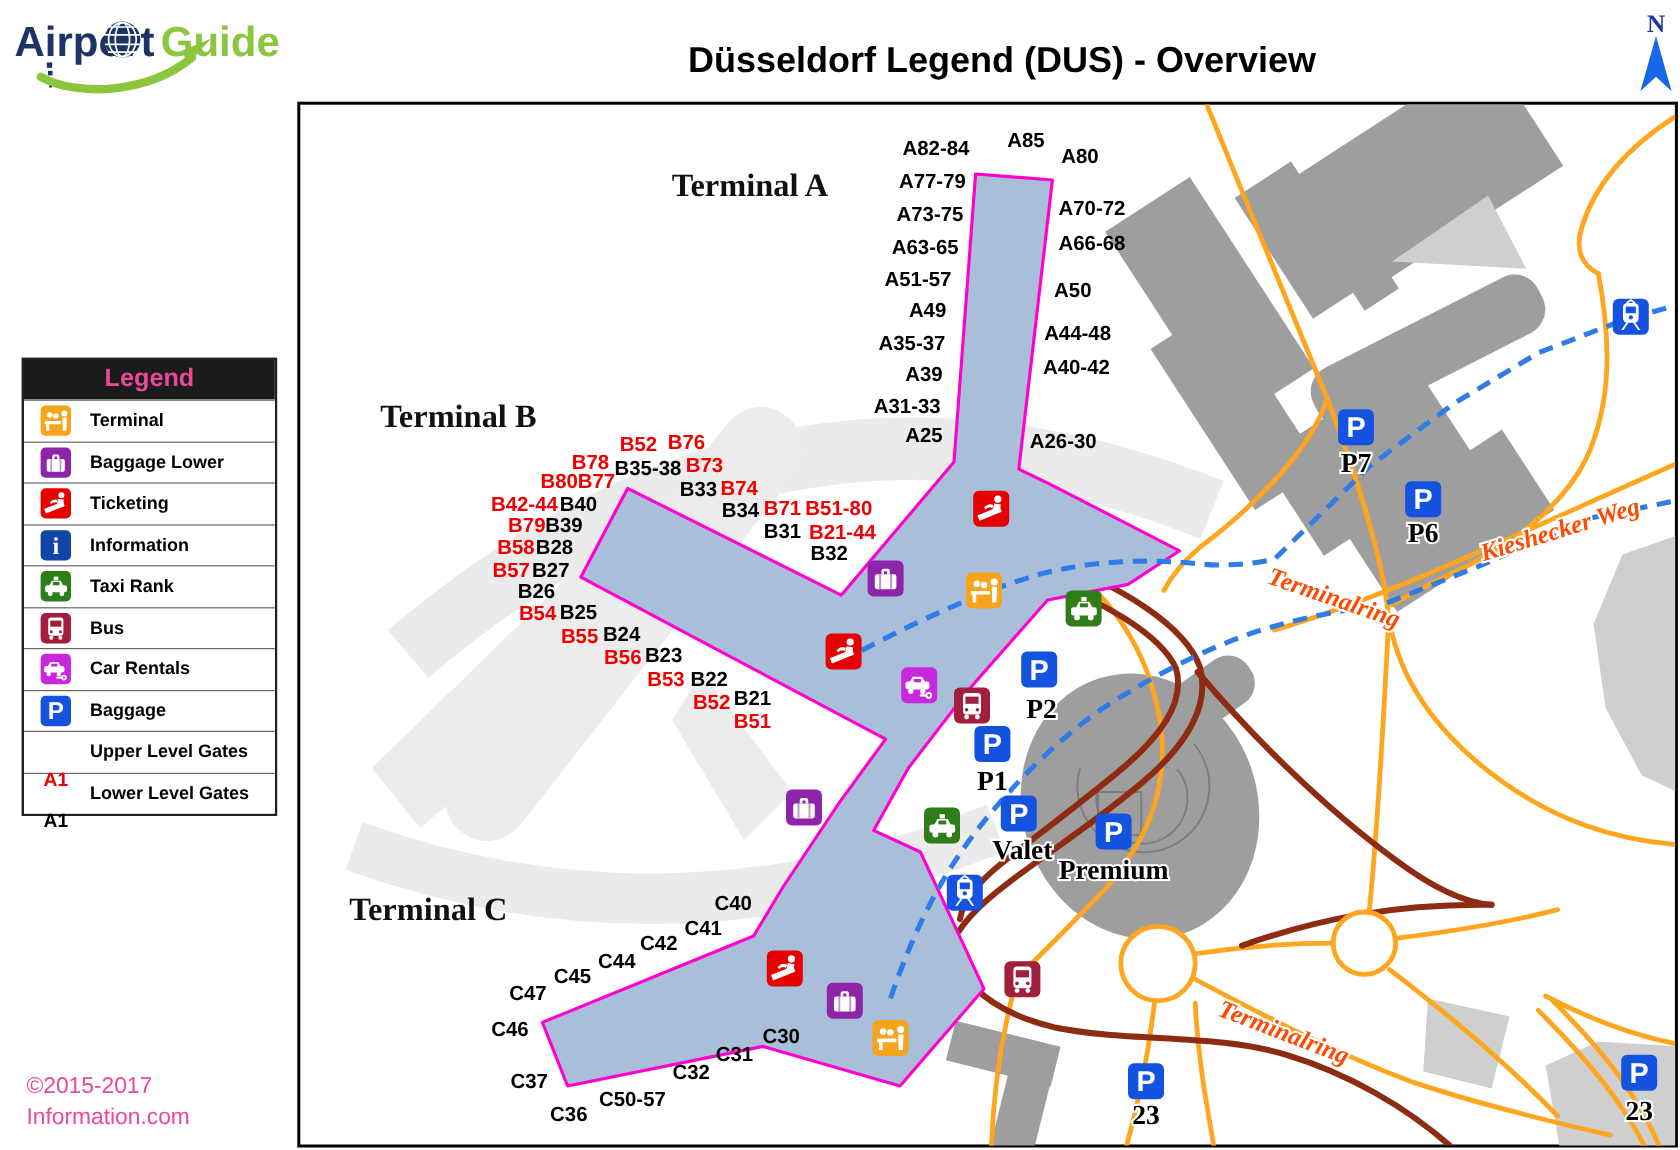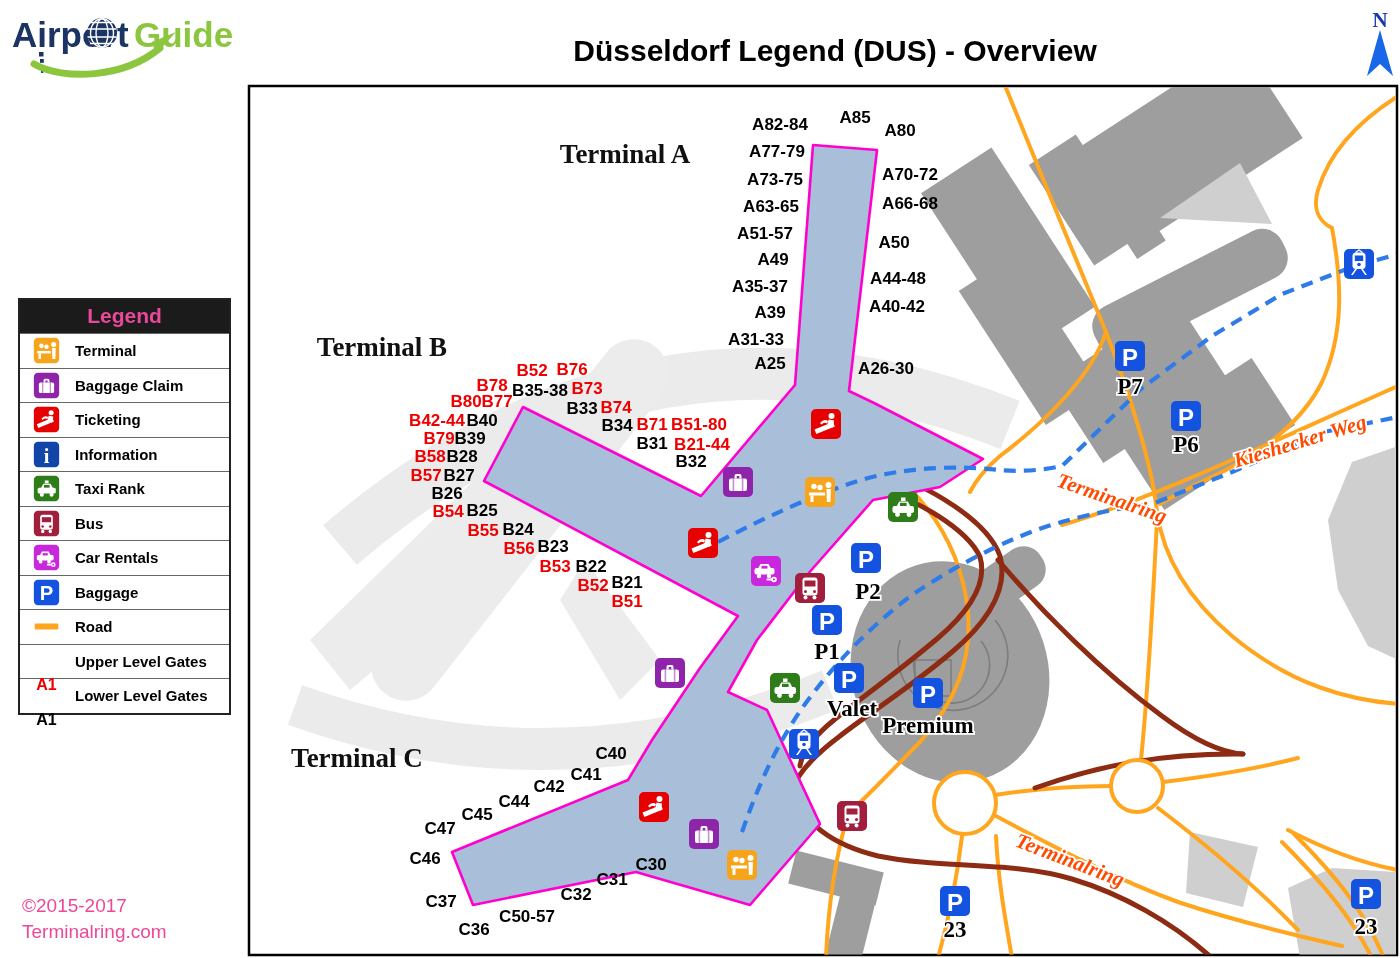--- a/index.html
+++ b/index.html
@@ -364,21 +364,21 @@
         <div class="leg-row">
           <svg viewBox="0 0 32 32" class="leg-ic">
             <use href="#sym-ticketing" xlink:href="#sym-ticketing"></use>
           </svg>
           <span class="leg-label">Terminal</span>
         </div>
         <div class="leg-row">
           <svg viewBox="0 0 32 32" class="leg-ic">
             <use href="#sym-baggage" xlink:href="#sym-baggage"></use>
           </svg>
-          <span class="leg-label">Baggage Claim</span>
+          <span class="leg-label">Baggage Lower</span>
         </div>
         <div class="leg-row">
           <svg viewBox="0 0 32 32" class="leg-ic">
             <use href="#sym-security" xlink:href="#sym-security"></use>
           </svg>
           <span class="leg-label">Ticketing</span>
         </div>
         <div class="leg-row">
           <svg viewBox="0 0 32 32" class="leg-ic">
             <use href="#sym-info" xlink:href="#sym-info"></use>
@@ -401,36 +401,30 @@
           <svg viewBox="0 0 32 32" class="leg-ic">
             <use href="#sym-car-rental" xlink:href="#sym-car-rental"></use>
           </svg>
           <span class="leg-label">Car Rentals</span>
         </div>
         <div class="leg-row">
           <svg viewBox="0 0 32 32" class="leg-ic">
             <use href="#sym-parking" xlink:href="#sym-parking"></use>
           </svg>
           <span class="leg-label">Baggage</span>
-        </div>
-        <div class="leg-row">
-          <svg viewBox="0 0 32 32" class="leg-ic">
-            <use href="#sym-road" xlink:href="#sym-road"></use>
-          </svg>
-          <span class="leg-label">Road</span>
         </div>
         <div class="leg-row">
           <span class="leg-gate r">A1</span>
           <span class="leg-label">Upper Level Gates</span>
         </div>
         <div class="leg-row">
           <span class="leg-gate k">A1</span>
           <span class="leg-label">Lower Level Gates</span>
         </div>
       </div>
   </div>
 
   <div class="copyright">
     <div>©2015-2017</div>
-    <div>Terminalring.com</div>
+    <div>Information.com</div>
   </div>
 
 </div>
 
 </body></html>

